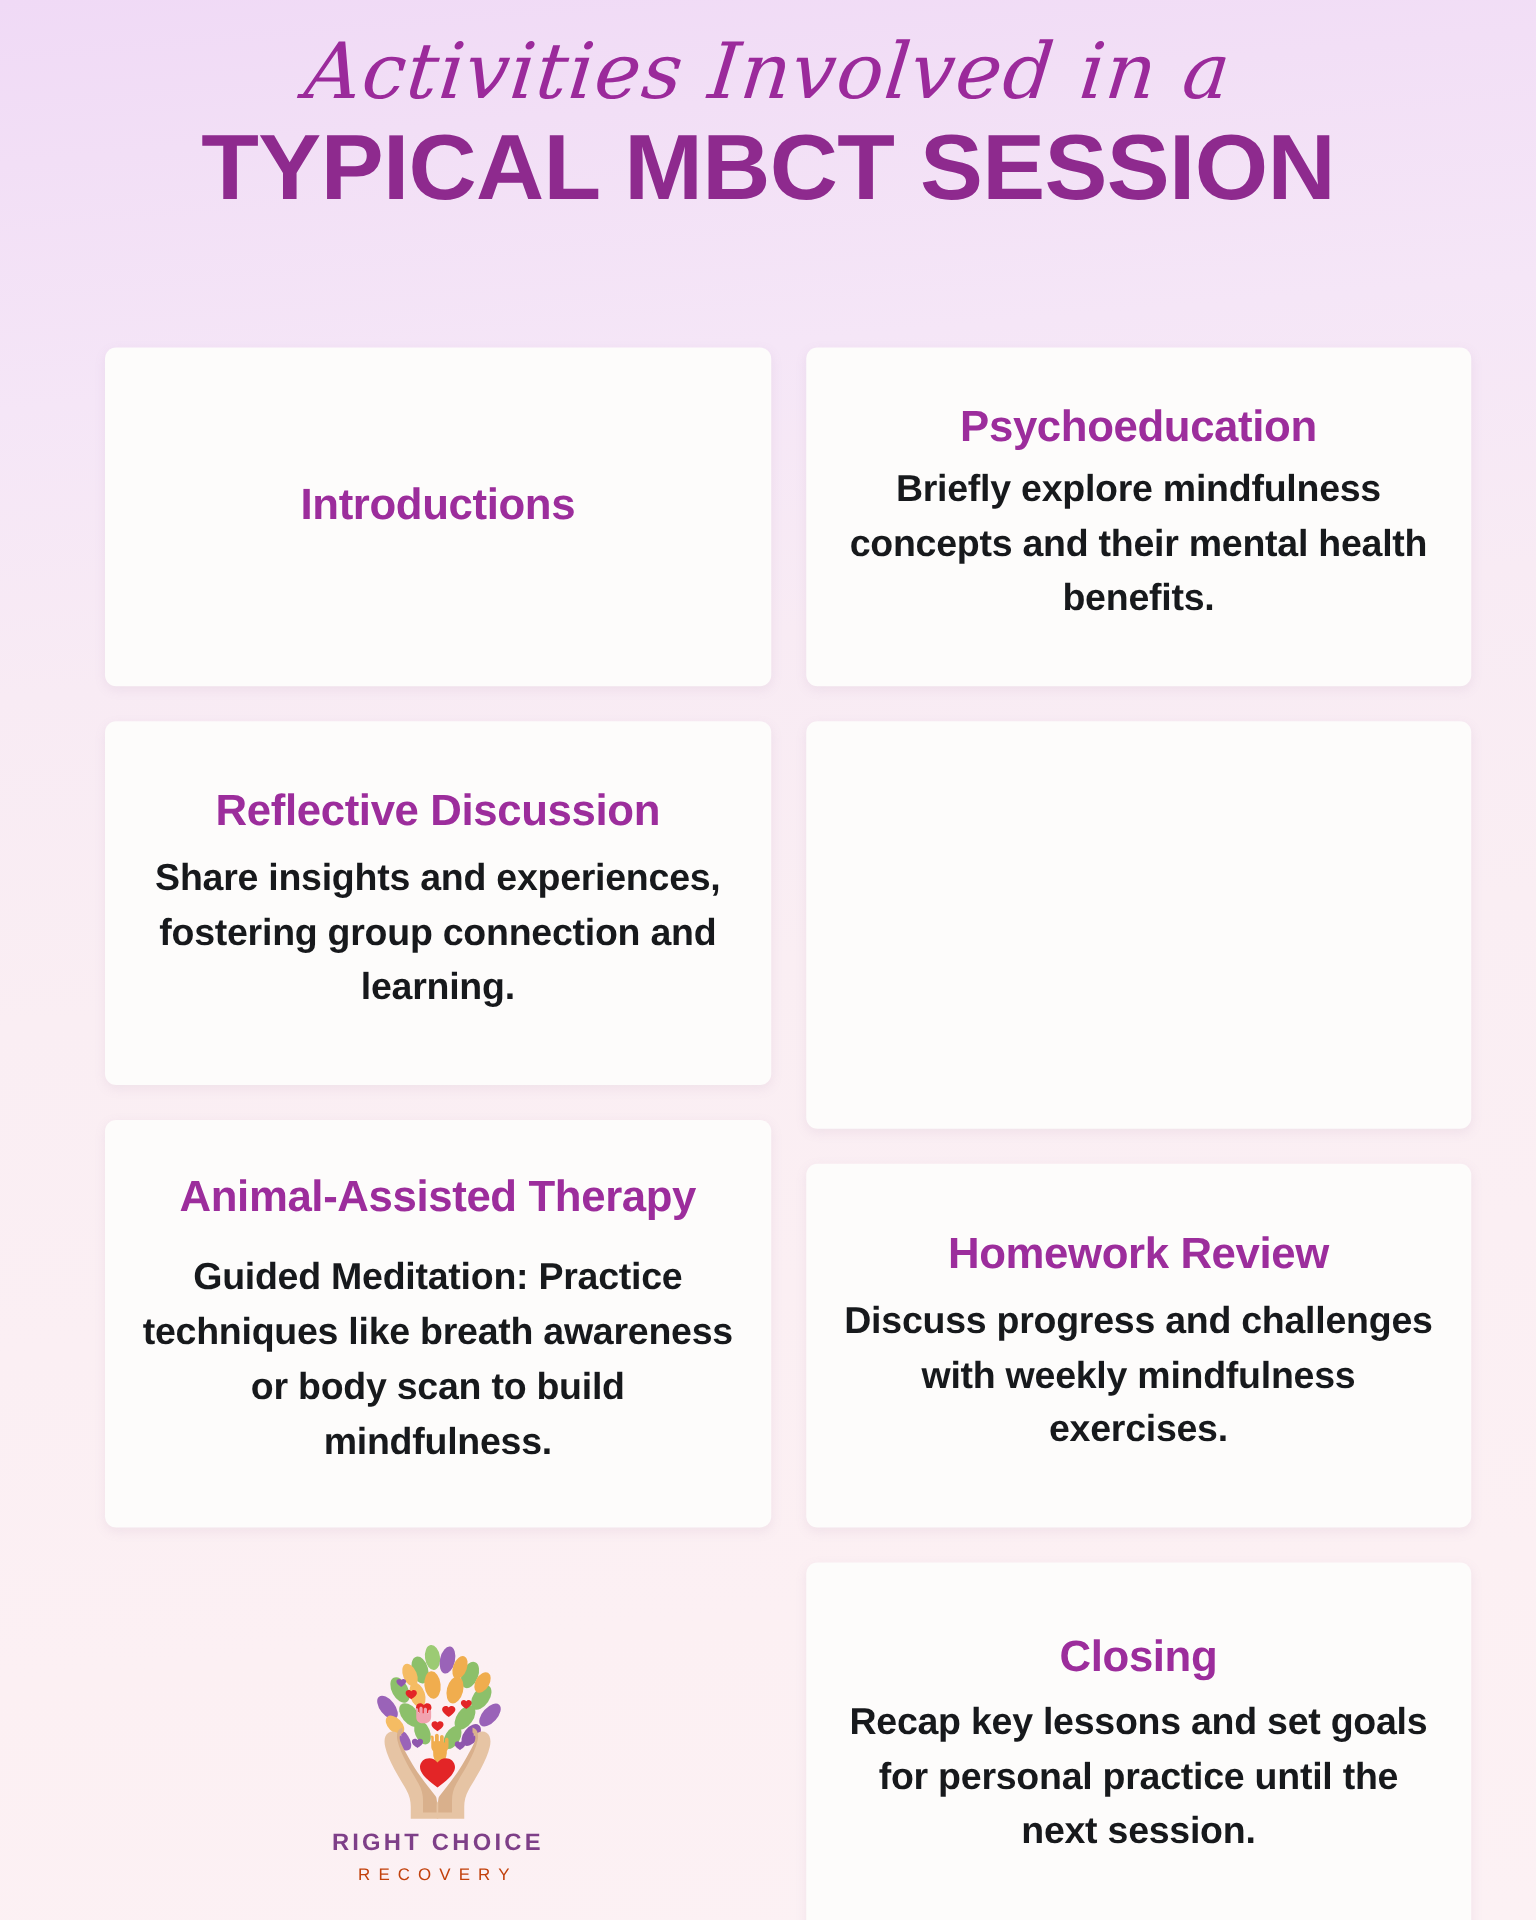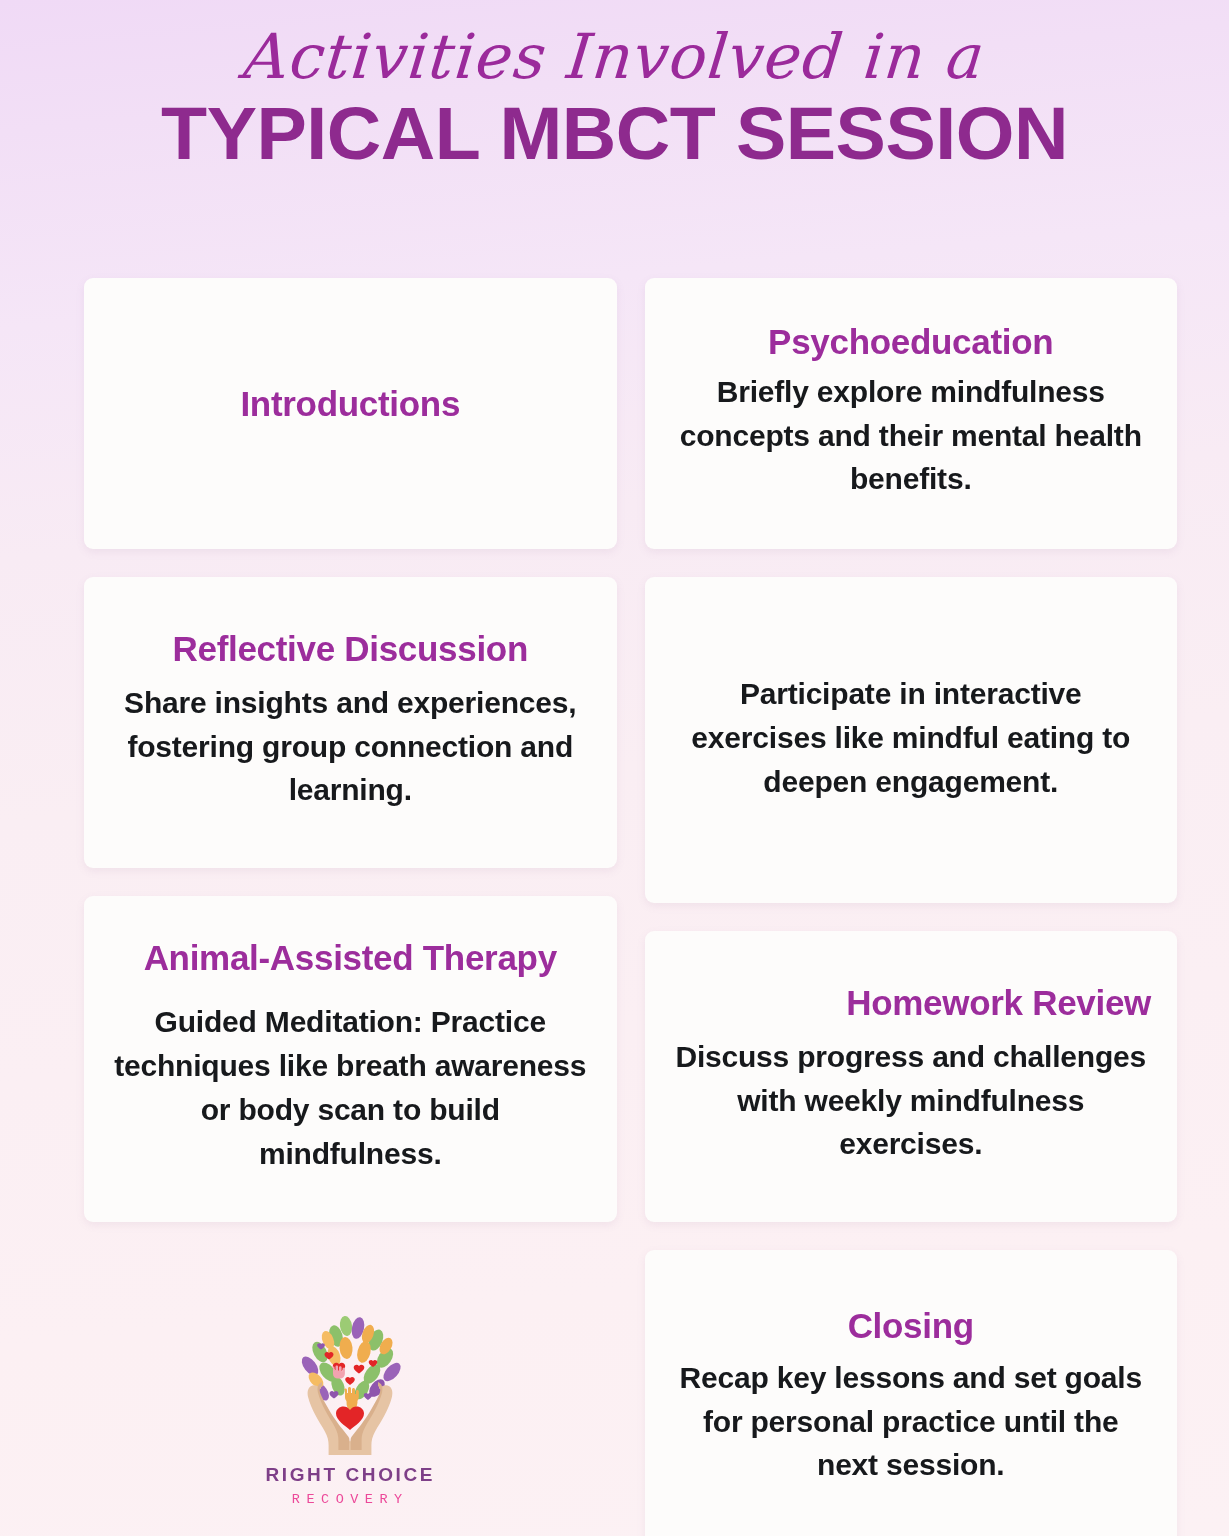--- a/index.html
+++ b/index.html
@@ -85,21 +85,21 @@
     line-height: 1.46;
     letter-spacing: -0.2px;
   }
 
   
   .c-intro       { height: 271px; }
   .c-psycho      { height: 271px; }
   .c-animal      { height: 326px; }
   .c-group       { height: 326px; }
   .c-reflective  { height: 291px; }
-  .c-homework    { height: 291px; align-items: flex-end; }
+  .c-homework    { height: 291px; }
   .c-closing     { height: 297px; }
 
   .c-intro .card-title      { margin-bottom: 16px; }
   .c-psycho .card-title     { margin-bottom: 8px; }
   .c-animal .card-title     { margin-bottom: 22px; }
   .c-group .card-title      { margin-bottom: 48px; }
   .c-reflective .card-title { margin-bottom: 12px; }
   .c-homework .card-title   { margin-bottom: 12px; }
   .c-closing .card-title    { margin-bottom: 10px; }
 
@@ -135,22 +135,22 @@
     letter-spacing: 2.6px;
     color: #7e3f88;
     font-family: "Liberation Sans", sans-serif;
   }
 
   .logo-sub {
     margin-top: 6px;
     font-size: 13.5px;
     font-weight: 400;
     letter-spacing: 6.5px;
-    color: #ec4899;
-    font-family: Liberation Mono, monospace;
+    color: #c2410c;
+    font-family: Liberation Sans, sans-serif;
   }
 </style>
 </head>
 <body>
 
 <div class="header">
   <span class="title-script">Activities Involved in a</span>
   <span class="title-main">TYPICAL MBCT SESSION</span>
 </div>
 
@@ -246,21 +246,20 @@
   </div>
 
   <div class="right-col-stack">
 
     <div class="card c-psycho">
       <div class="card-title">Psychoeducation</div>
       <div class="card-body">Briefly explore mindfulness concepts and their mental health benefits.</div>
     </div>
 
     <div class="card c-group">
-      <div class="card-body">Participate in interactive exercises like mindful eating to deepen engagement.</div>
     </div>
 
     <div class="card c-homework">
       <div class="card-title">Homework Review</div>
       <div class="card-body">Discuss progress and challenges with weekly mindfulness exercises.</div>
     </div>
 
     <div class="card c-closing">
       <div class="card-title">Closing</div>
       <div class="card-body">Recap key lessons and set goals for personal practice until the next session.</div>

